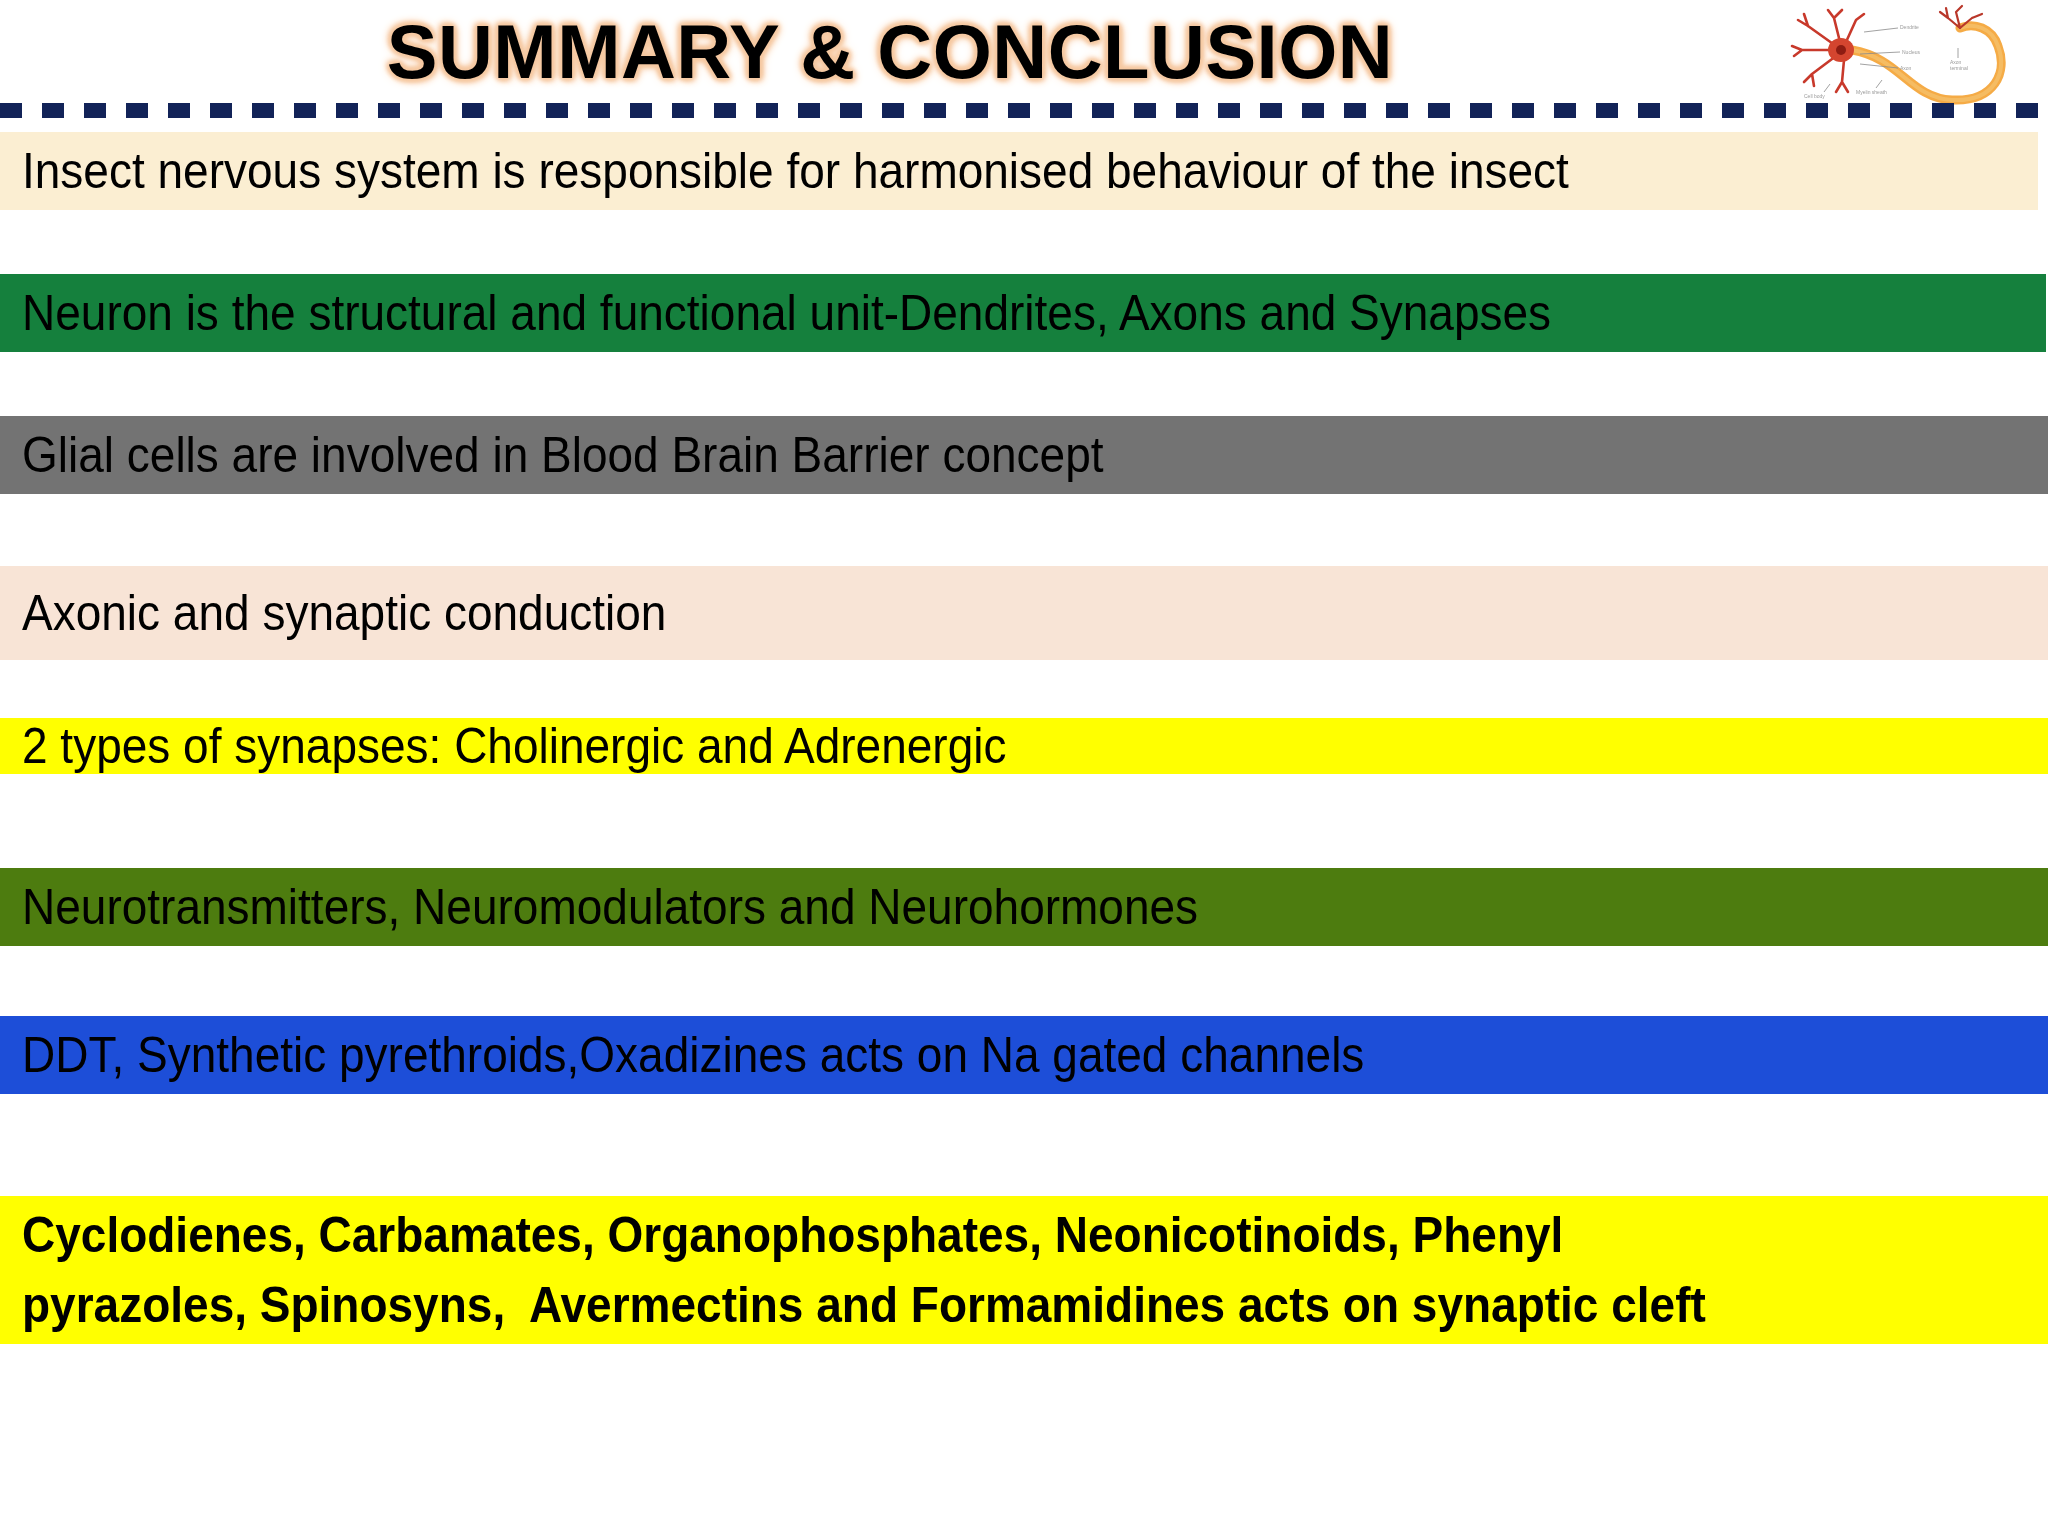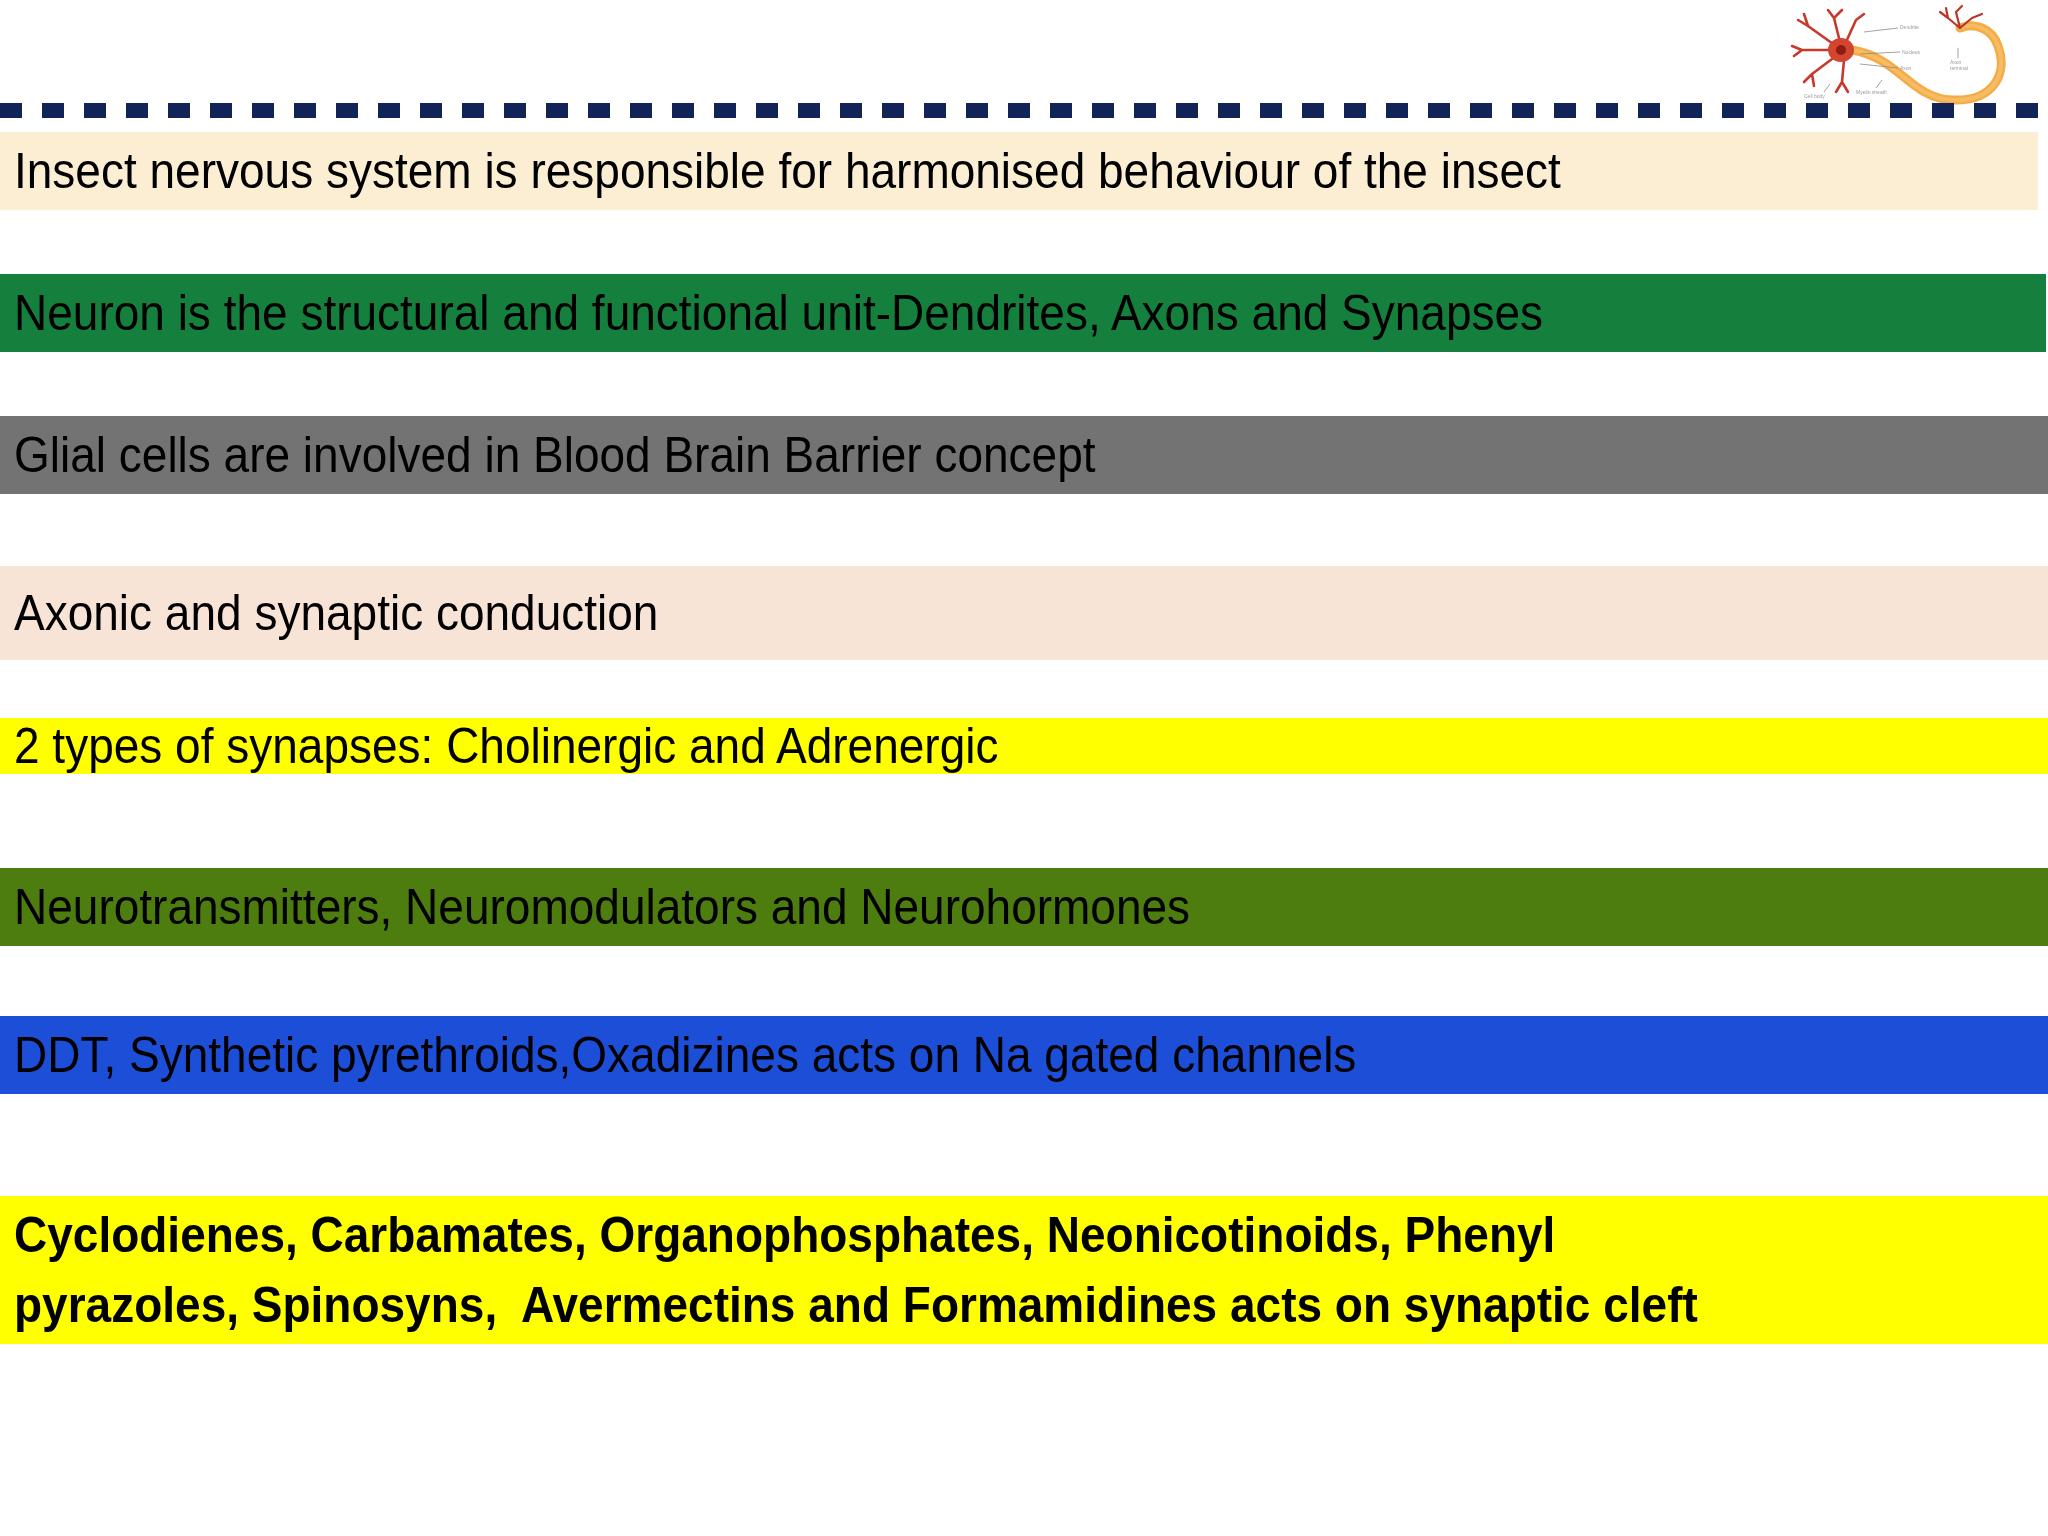--- a/index.html
+++ b/index.html
@@ -85,41 +85,42 @@
     left: 0;
     top: 118px;
     width: 2048px;
   }
   .row {
     position: absolute;
     left: 0;
     box-sizing: border-box;
     display: flex;
     align-items: center;
-    padding-left: 14px;
+    padding-left: 22px;
     padding-right: 10px;
   }
   .row-text {
     font-family: "Liberation Sans Narrow", "Liberation Sans", sans-serif;
     font-stretch: condensed;
     font-size: 50px;
     line-height: 68px;
     color: #000000;
     white-space: pre-wrap;
     transform: scaleX(0.92);
     transform-origin: left center;
     width: 108.7%;
   }
   .row-text.two-line { line-height: 70px; }
 </style>
 </head>
 <body>
 
 <div class="header">
 
+  <div class="slide-title">SUMMARY &amp; CONCLUSION</div>
 
   <div class="logo">
     <svg viewBox="0 0 252 104" xmlns="http://www.w3.org/2000/svg" aria-hidden="true">
 
       <path d="M62 48 C 110 56, 120 96, 162 98 C 205 100, 218 70, 208 44 C 202 26, 184 20, 170 26" fill="none" stroke="#f4a63c" stroke-width="9" stroke-linecap="round" opacity="0.95"></path>
       <path d="M62 48 C 110 56, 120 96, 162 98 C 205 100, 218 70, 208 44 C 202 26, 184 20, 170 26" fill="none" stroke="#f5c06a" stroke-width="4" stroke-linecap="round" opacity="0.8"></path>
 
       <g stroke="#c8392b" stroke-width="2.6" fill="none" stroke-linecap="round">
         <path d="M46 44 L 18 24 M18 24 L 8 18 M18 24 L 14 12"></path>
         <path d="M44 48 L 12 48 M12 48 L 2 44 M12 48 L 4 54"></path>

